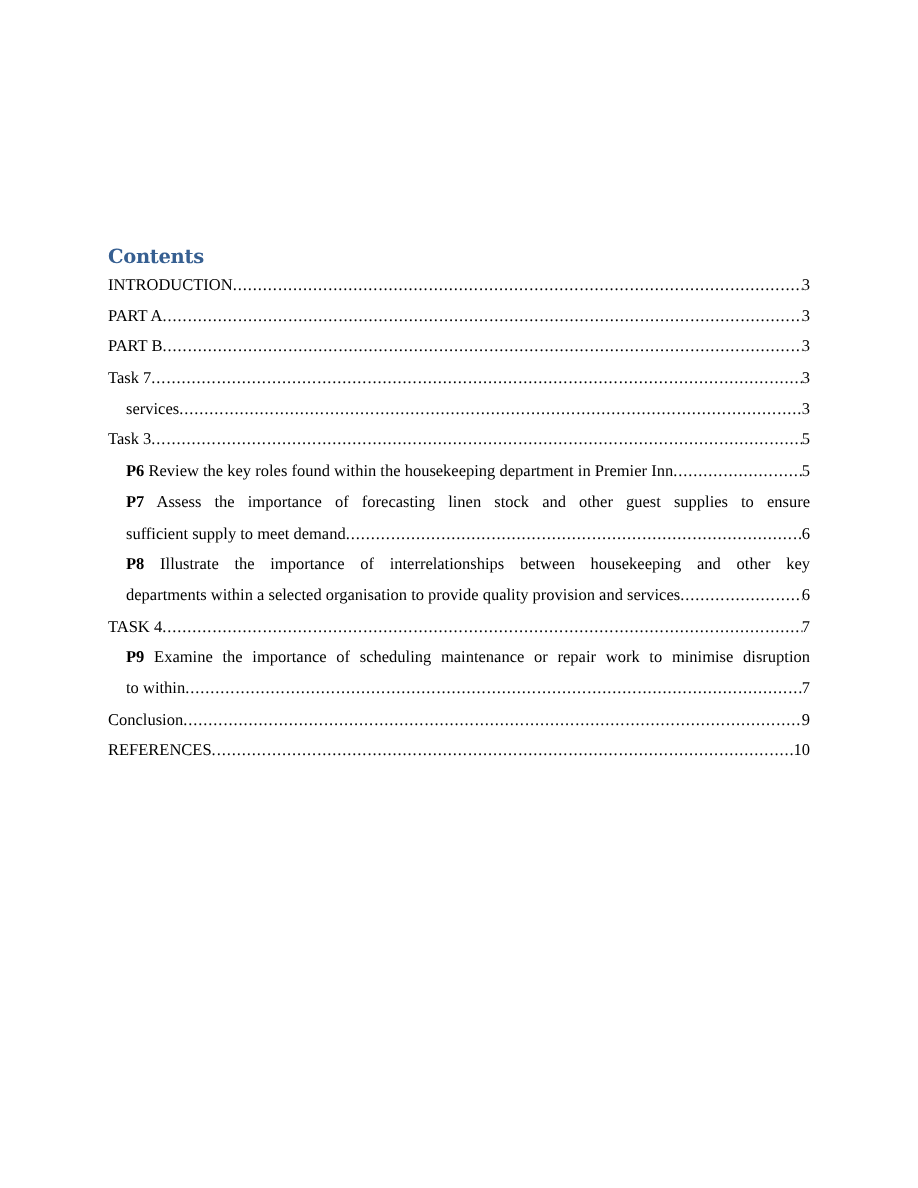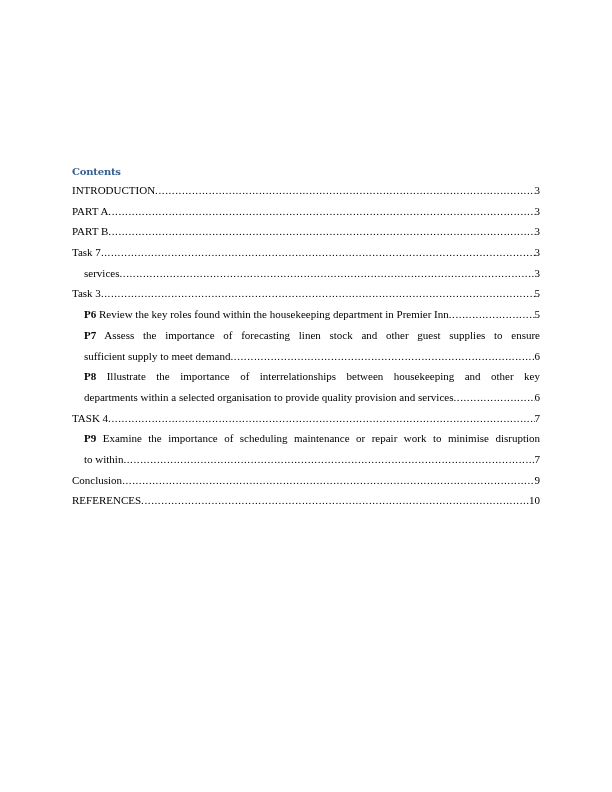--- a/index.html
+++ b/index.html
@@ -23,21 +23,21 @@
     }
     .toc {
       position: absolute;
       left: 72px;
       top: 163px;
       width: 468px;
     }
     .toc-heading {
       font-family: "DejaVu Serif", serif;
       font-weight: bold;
-      font-size: 10px;
+      font-size: 13px;
       color: #365f91;
       line-height: 17px;
       height: 17px;
       margin: 0 0 0 0;
       letter-spacing: -0.2px;
     }
     .toc-line {
       font-size: 11px;
       line-height: 20.7px;
       height: 20.7px;

